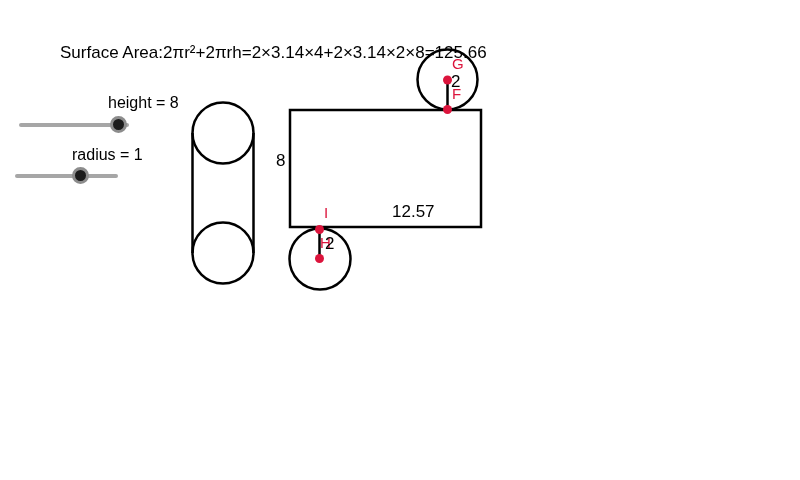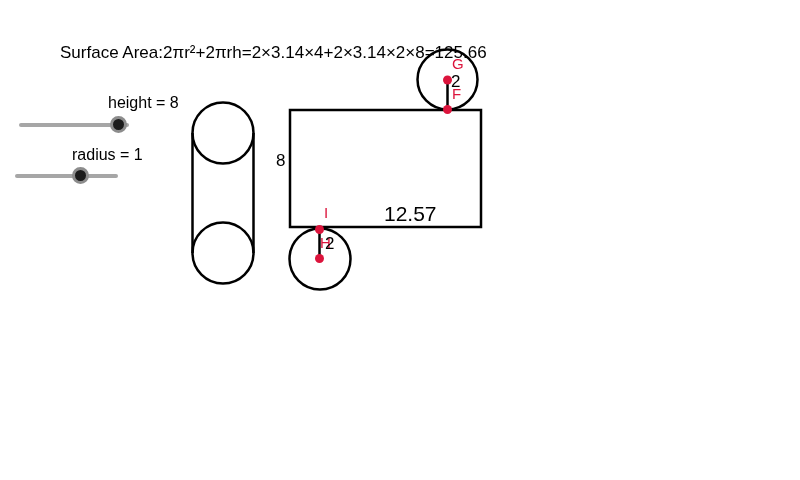--- a/index.html
+++ b/index.html
@@ -40,21 +40,21 @@
   #radius-track { left: 15px;  top: 174px; width: 103px; }
   #radius-handle { left: 72px; top: 167px; }
 
   
   .geo-label { z-index: 3; }
   .red { color: #dc143c; }
   #label-g       { left: 452px; top: 55px;  font-size: 15px; }
   #label-r-top   { left: 451px; top: 72px;  font-size: 17px; z-index: 4; }
   #label-f       { left: 452px; top: 85px;  font-size: 15px; }
   #label-rect-h  { left: 276px; top: 151px; font-size: 17px; }
-  #label-rect-w  { left: 384px; top: 202px; font-size: 21px; }
+  #label-rect-w  { left: 392px; top: 202px; font-size: 17px; }
   #label-i       { left: 324px; top: 204px; font-size: 15px; }
   #label-h       { left: 320px; top: 234px; font-size: 15px; z-index: 3; }
   #label-r-bot   { left: 325px; top: 234px; font-size: 17px; z-index: 4; }
 </style>
 </head>
 <body>
 
 <div id="stage">
 
   <div id="title" class="abs">Surface Area:2πr²+2πrh=2×3.14×4+2×3.14×2×8=125.66</div>

